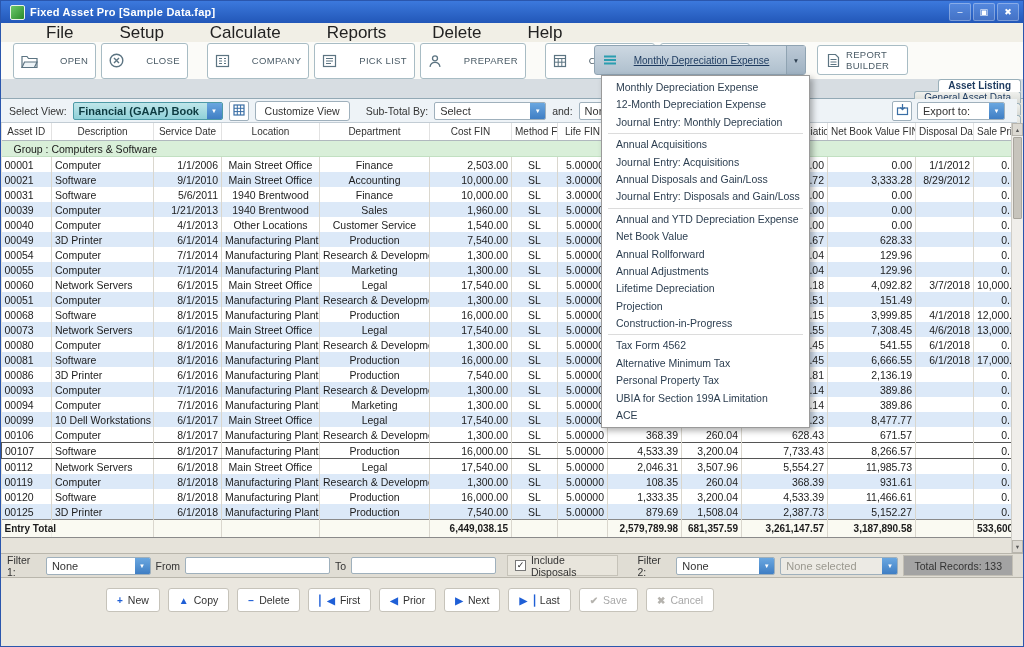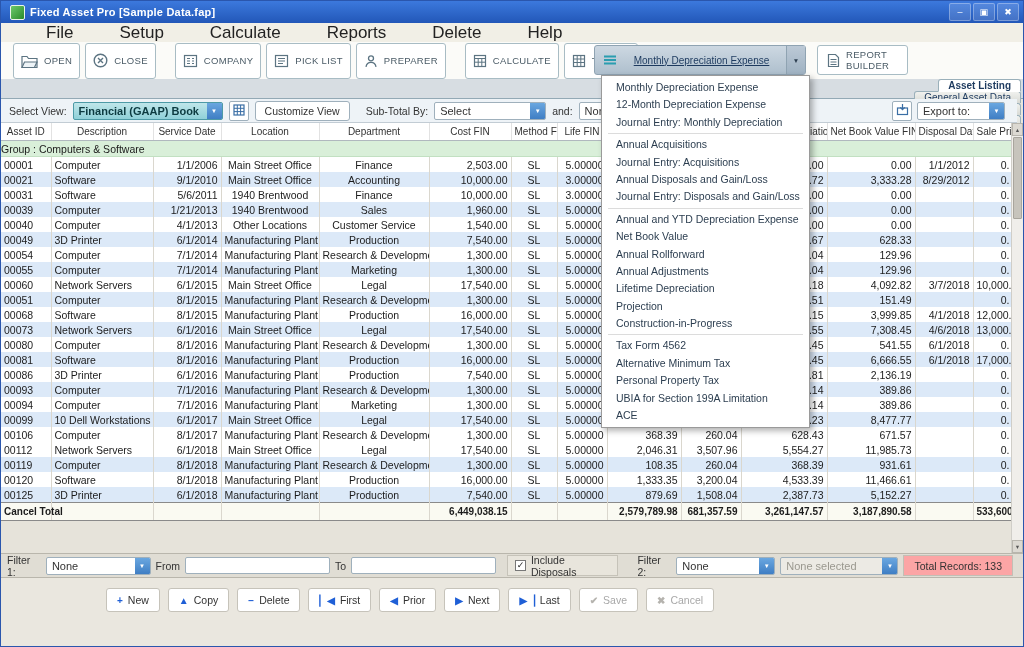--- a/index.html
+++ b/index.html
@@ -10,21 +10,21 @@
   .app-icon{width:13px;height:13px;background:linear-gradient(135deg,#6cc96c,#2a8a2a);border:1px solid #eaf3ea;border-radius:2px;margin:0 5px;}
   .wtitle{font-size:11px;font-weight:bold;letter-spacing:.2px;flex:1;white-space:nowrap;}
   .winbtn{width:20px;height:16px;margin-left:2px;display:flex;align-items:center;justify-content:center;font-size:9px;background:rgba(255,255,255,.14);border:1px solid rgba(255,255,255,.3);border-radius:2px;color:#fff;}
 
   
   .menubar{position:absolute;top:22px;left:0;right:0;height:19px;background:#f1efe6;border-bottom:1px solid #d6d2c4;display:flex;align-items:center;padding-left:6px;}
   .mitem{font-size:17px;color:#222;padding:0 7px;margin-left:32px;}
 
   
   .toolbar{position:absolute;top:41px;left:0;right:0;height:37px;background:#fbfbf8;border-bottom:1px solid #cfd6da;display:flex;align-items:center;padding-left:12px;}
-  .tbtn{height:30px;box-sizing:border-box;display:flex;align-items:center;gap:6px;padding:17px 7px;background:#fff;border:1px solid #a8bcc4;border-radius:3px;margin-right:5px;font-size:9.5px;color:#4a5b66;letter-spacing:.3px;white-space:nowrap;}
+  .tbtn{height:30px;box-sizing:border-box;display:flex;align-items:center;gap:22px;padding:17px 7px;background:#fff;border:1px solid #a8bcc4;border-radius:3px;margin-right:5px;font-size:9.5px;color:#4a5b66;letter-spacing:.3px;white-space:nowrap;}
   .tbtn.group-gap{margin-left:14px;}
   .tico{display:flex;align-items:center;}
   .report-dd{position:absolute;left:593px;top:44px;width:212px;height:30px;box-sizing:border-box;display:flex;align-items:center;background:linear-gradient(180deg,#cdd8e2,#aebfcd);border:1px solid #8fa3b2;border-radius:3px;}
   .report-dd .micon{margin-left:8px;display:flex;align-items:center;}
   .report-dd .rlbl{flex:1;font-size:10px;color:#1d3a5f;text-decoration:underline;text-align:center;white-space:nowrap;overflow:hidden;}
   .report-dd .rarrow{width:18px;height:100%;display:flex;align-items:center;justify-content:center;border-left:1px solid #8fa3b2;font-size:6.5px;color:#2c3e50;background:linear-gradient(180deg,#bcc9d6,#9fb2c2);}
   .report-builder{position:absolute;left:816px;top:44px;height:30px;box-sizing:border-box;display:flex;align-items:center;gap:6px;padding:0 9px;background:#fff;border:1px solid #a8bcc4;border-radius:3px;}
   .rb-label{width:52px;font-size:9.5px;line-height:11px;color:#4a5b66;letter-spacing:.3px;}
 
   
@@ -44,21 +44,21 @@
   .sqbtn{width:20px;height:20px;box-sizing:border-box;background:#fff;border:1px solid #9fb0bc;border-radius:2px;display:flex;align-items:center;justify-content:center;}
   .btn{height:20px;box-sizing:border-box;padding:0 9px;background:#fff;border:1px solid #9fb0bc;border-radius:3px;font-size:10.5px;color:#333;display:inline-flex;align-items:center;white-space:nowrap;}
   .vright{margin-left:auto;display:flex;align-items:center;gap:5px;margin-right:4px;}
 
   
   .tablewrap{position:absolute;top:122px;left:0;width:1012px;height:430px;background:#e6e3da;overflow:hidden;}
   table{border-collapse:collapse;table-layout:fixed;width:1012px;}
   th{height:17px;background:#fff;border-bottom:1px solid #b0b8be;border-right:1px solid #e2e2e2;font-weight:normal;font-size:10px;color:#333;padding:0 3px;overflow:hidden;white-space:nowrap;}
   td{height:15px;font-size:10.5px;color:#1c1c1c;padding:0 3px;border-right:1px solid rgba(0,0,0,.05);overflow:hidden;white-space:nowrap;background:#fff;}
   tr.r1 td{background:#dce9f8;}
-  tr.group-row td{background:#d9efd9;border-top:1px solid #c2e0c2;border-bottom:1px solid #c2e0c2;padding-left:0;color:#1a1a1a;}
+  tr.group-row td{background:#d9efd9;border-top:1px solid #c2e0c2;border-bottom:1px solid #c2e0c2;padding-left:12px;color:#1a1a1a;}
   tr.selected td{background:#fff;border-top:1px solid #555;border-bottom:1px solid #555;}
   tr.selected td:first-child{border-left:1px solid #555;}
   tr.selected td:last-child{border-right:1px solid #555;}
   tr.grand td{background:#fafaf2;font-weight:bold;font-size:10px;border-top:1px solid #8a8a8a;border-bottom:1px solid #8a8a8a;height:17px;}
   td.gt-label{overflow:visible;white-space:nowrap;}
   .al{text-align:left;}.ac{text-align:center;}.ar{text-align:right;}
 
   
   .vscroll{position:absolute;top:122px;right:0;width:12px;height:430px;background:#f0eeea;border-left:1px solid #d0cec8;box-sizing:border-box;}
   .sb-btn{height:13px;display:flex;align-items:center;justify-content:center;font-size:5.5px;color:#555;background:#dcd9d2;border:1px solid #b8b5ad;box-sizing:border-box;}
@@ -68,21 +68,21 @@
   
   .menu-overlay{position:absolute;left:600px;top:74px;width:207px;background:#fff;border:1px solid #9a9a9a;box-shadow:3px 3px 6px rgba(0,0,0,.3);padding:3px 0;z-index:60;}
   .mi{height:17.4px;line-height:17.4px;padding-left:14px;font-size:10.5px;color:#2c3e50;white-space:nowrap;overflow:hidden;}
   .msep{border-top:1px solid #dcdcdc;margin:2px 6px;}
 
   
   .filterbar{position:absolute;top:552px;left:0;right:0;height:25px;background:#e0ddd4;border-top:1px solid #b9b6ac;border-bottom:1px solid #b9b6ac;display:flex;align-items:center;padding:0 6px;font-size:10.5px;color:#333;gap:5px;box-sizing:border-box;}
   .finput{height:17px;width:145px;background:#fff;border:1px solid #9fb0bc;border-radius:2px;box-sizing:border-box;font-size:10.5px;padding:0 4px;font-family:"Liberation Sans",sans-serif;}
   .cbpanel{display:flex;align-items:center;gap:5px;border:1px solid #c6c3b9;background:#e8e5dc;height:19px;padding:0 7px;margin-left:6px;}
   .checkbox{width:11px;height:11px;box-sizing:border-box;background:#fff;border:1px solid #777;display:inline-flex;align-items:center;justify-content:center;font-size:9px;color:#1a1a1a;line-height:1;}
-  .totalrec{margin-left:auto;background:#fca5a5;border:1px solid #c2bfb5;height:19px;display:flex;align-items:center;padding:0 10px;margin-right:4px;white-space:nowrap;}
+  .totalrec{margin-left:auto;background:#a3a3a3;border:1px solid #c2bfb5;height:19px;display:flex;align-items:center;padding:0 10px;margin-right:4px;white-space:nowrap;}
 
   
   .actionbar{position:absolute;top:577px;left:0;right:0;bottom:0;background:#eae7df;display:flex;align-items:flex-start;padding-left:105px;padding-top:10px;gap:8px;box-sizing:border-box;}
   .abtn{height:24px;box-sizing:border-box;padding:0 10px;background:#fff;border:1px solid #c6c3ba;border-radius:3px;display:inline-flex;align-items:center;gap:5px;font-size:10.5px;color:#333;white-space:nowrap;}
   .abtn .aicon{color:#1f5fd6;font-size:10px;font-weight:bold;}
   .abtn.disabled{color:#a8a8a8;}
   .abtn.disabled .aicon{color:#b5b3ae;}
 </style>
 </head>
 <body>
@@ -576,20 +576,36 @@
             <td class="ar">1,300.00</td>
             <td class="ac">SL</td>
             <td class="ar">5.00000</td>
             <td class="ar">368.39</td>
             <td class="ar">260.04</td>
             <td class="ar">628.43</td>
             <td class="ar">671.57</td>
             <td class="ar"></td>
             <td class="ar">0.</td>
           </tr>
+          <tr class="r1 selected">
+            <td class="al">00107</td>
+            <td class="al">Software</td>
+            <td class="ar">8/1/2017</td>
+            <td class="ac">Manufacturing Plant</td>
+            <td class="ac">Production</td>
+            <td class="ar">16,000.00</td>
+            <td class="ac">SL</td>
+            <td class="ar">5.00000</td>
+            <td class="ar">4,533.39</td>
+            <td class="ar">3,200.04</td>
+            <td class="ar">7,733.43</td>
+            <td class="ar">8,266.57</td>
+            <td class="ar"></td>
+            <td class="ar">0.</td>
+          </tr>
           <tr class="r0">
             <td class="al">00112</td>
             <td class="al">Network Servers</td>
             <td class="ar">6/1/2018</td>
             <td class="ac">Main Street Office</td>
             <td class="ac">Legal</td>
             <td class="ar">17,540.00</td>
             <td class="ac">SL</td>
             <td class="ar">5.00000</td>
             <td class="ar">2,046.31</td>
@@ -641,21 +657,21 @@
             <td class="ac">SL</td>
             <td class="ar">5.00000</td>
             <td class="ar">879.69</td>
             <td class="ar">1,508.04</td>
             <td class="ar">2,387.73</td>
             <td class="ar">5,152.27</td>
             <td class="ar"></td>
             <td class="ar">0.</td>
           </tr>
           <tr class="grand">
-            <td class="al gt-label al">Cancel Total</td>
+            <td class="al gt-label al">Entry Total</td>
             <td class="al"></td>
             <td class="ar"></td>
             <td class="ac"></td>
             <td class="ac"></td>
             <td class="ar">6,449,038.15</td>
             <td class="ac"></td>
             <td class="ar"></td>
             <td class="ar">2,579,789.98</td>
             <td class="ar">681,357.59</td>
             <td class="ar">3,261,147.57</td>

